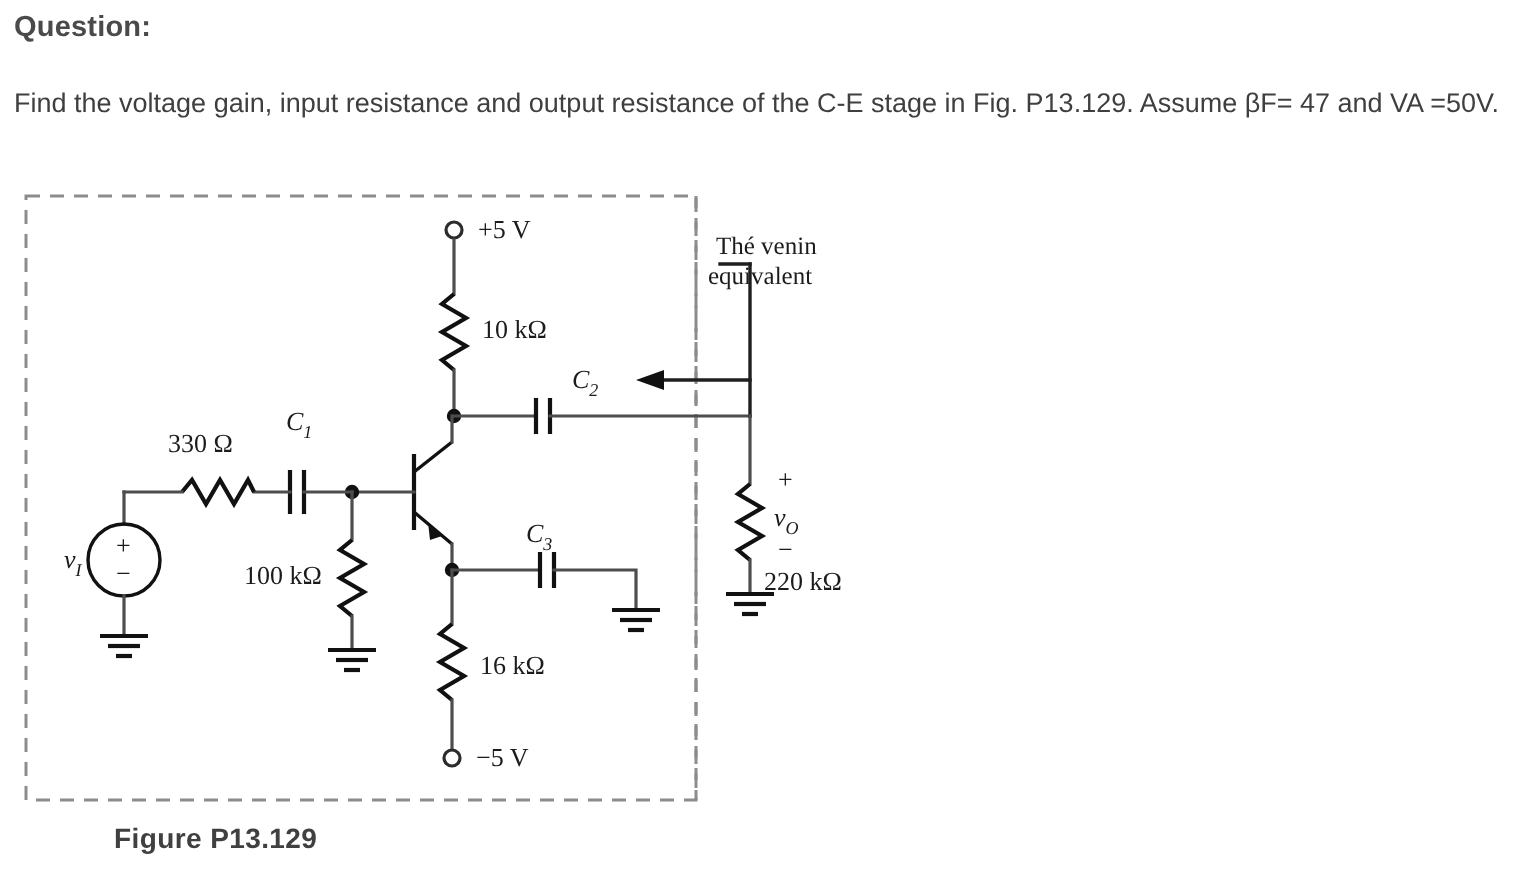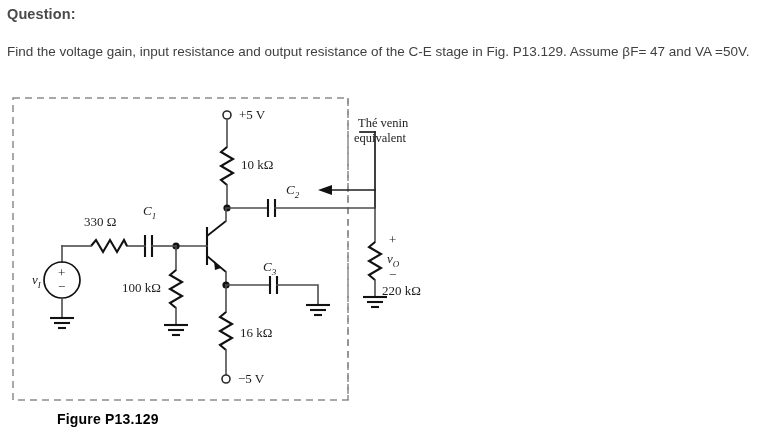--- a/index.html
+++ b/index.html
@@ -38,21 +38,21 @@
     line-height: 20px;
     color: #3f3f3f;
     font-family: "Liberation Sans", sans-serif;
   }
   .fig-caption {
     position: absolute;
     left: 57px;
     top: 411px;
     font-size: 14px;
     font-weight: bold;
-    color: #000000;
+    color: #404040;
     font-family: "Liberation Sans", sans-serif;
     letter-spacing: 0.2px;
   }
   svg.circuit {
     position: absolute;
     left: 0;
     top: 90px;
     width: 470px;
     height: 320px;
   }

